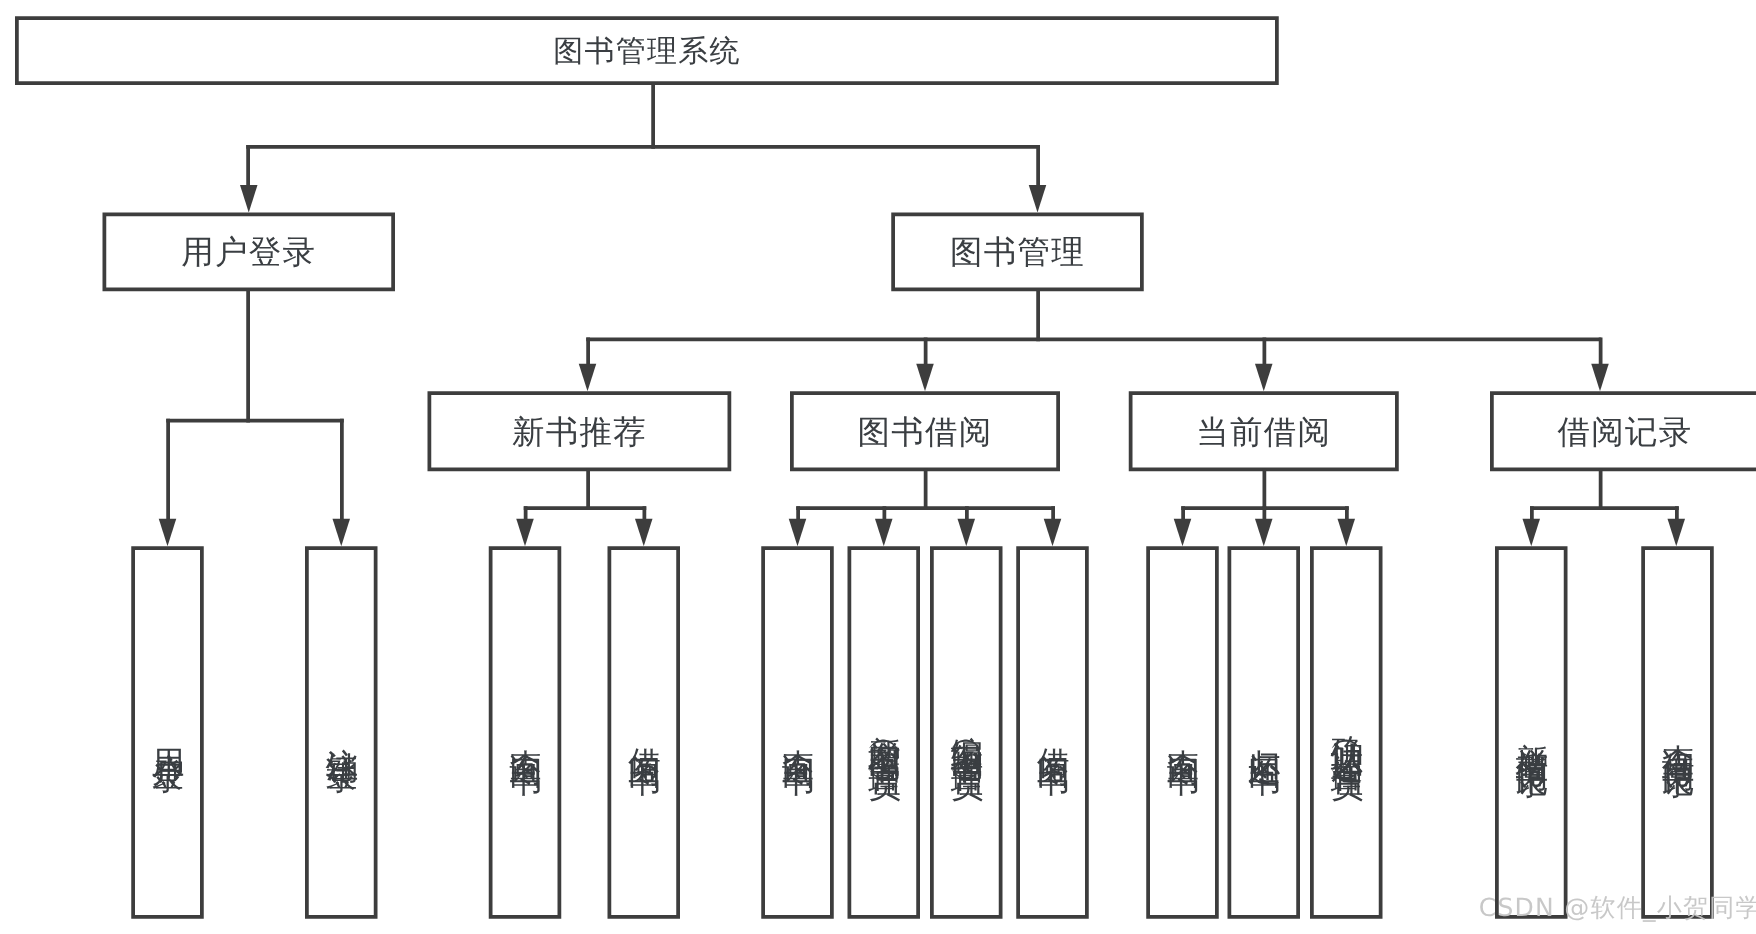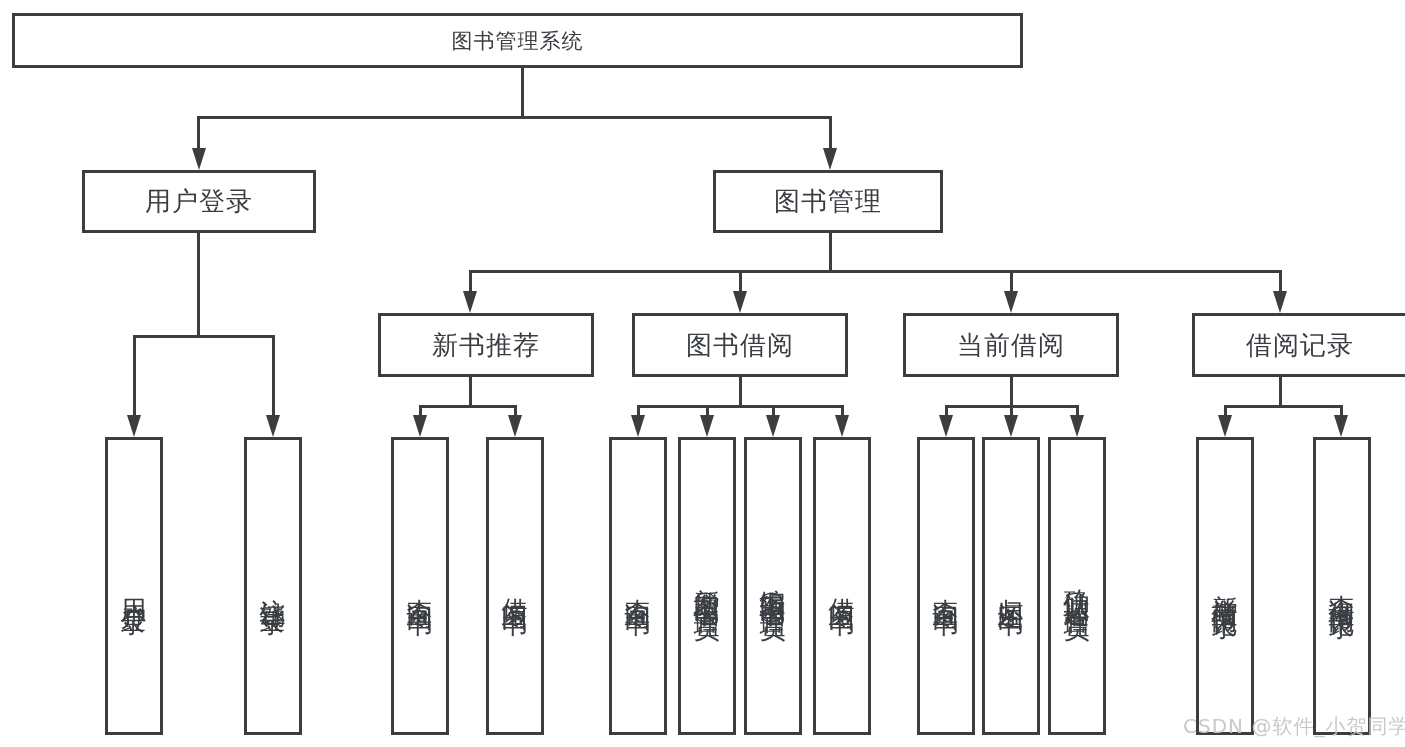--- a/index.html
+++ b/index.html
@@ -15,21 +15,21 @@
   .box {
     position: absolute;
     box-sizing: border-box;
     border: 3px solid #3d3d3d;
     background: #ffffff;
     display: flex;
     align-items: center;
     justify-content: center;
   }
   .h-label { font-size: 26px; letter-spacing: 1px; white-space: nowrap; }
-  .root-label { font-size: 21px; text-align: right; }
+  .root-label { font-size: 24px; text-align: right; }
   .v-box .v-label {
     writing-mode: vertical-rl;
     font-size: 26px;
     line-height: 1.08;
     letter-spacing: 4px;
     white-space: nowrap;
   }
   .hline { position: absolute; height: 3px; background: #3d3d3d; }
   .vline { position: absolute; width: 3px; background: #3d3d3d; }
   .arrow {
@@ -62,21 +62,21 @@
   <div class="vline" style="left:521px; top:66px; height:53px;"></div>
   <div class="hline" style="left:197px; top:116px; width:635px;"></div>
   <div class="vline" style="left:197px; top:116px; height:36px;"></div>
   <div class="arrow" style="left:192px; top:148px;"></div>
   <div class="vline" style="left:829px; top:116px; height:36px;"></div>
   <div class="arrow" style="left:823px; top:148px;"></div>
 
   <div class="box" style="left:82px; top:170px; width:234px; height:63px;">
     <span class="h-label">用户登录</span>
   </div>
-  <div class="box" style="left:713px; top:170px; width:230px; height:63px;">
+  <div class="box" style="left:713px; top:170px; width:202px; height:63px;">
     <span class="h-label">图书管理</span>
   </div>
 
   <div class="vline" style="left:197px; top:232px; height:106px;"></div>
   <div class="hline" style="left:133px; top:335px; width:142px;"></div>
   <div class="vline" style="left:133px; top:335px; height:84px;"></div>
   <div class="arrow" style="left:127px; top:415px;"></div>
   <div class="vline" style="left:272px; top:335px; height:84px;"></div>
   <div class="arrow" style="left:266px; top:415px;"></div>
 
@@ -84,21 +84,21 @@
   <div class="hline" style="left:469px; top:270px; width:812px;"></div>
   <div class="vline" style="left:469px; top:270px; height:25px;"></div>
   <div class="arrow" style="left:463px; top:291px;"></div>
   <div class="vline" style="left:739px; top:270px; height:25px;"></div>
   <div class="arrow" style="left:733px; top:291px;"></div>
   <div class="vline" style="left:1010px; top:270px; height:25px;"></div>
   <div class="arrow" style="left:1004px; top:291px;"></div>
   <div class="vline" style="left:1279px; top:270px; height:25px;"></div>
   <div class="arrow" style="left:1273px; top:291px;"></div>
 
-  <div class="box" style="left:378px; top:313px; width:216px; height:64px;">
+  <div class="box" style="left:342px; top:313px; width:243px; height:64px;">
     <span class="h-label">新书推荐</span>
   </div>
   <div class="box" style="left:903px; top:313px; width:216px; height:64px;">
     <span class="h-label">当前借阅</span>
   </div>
   <div class="box" style="left:632px; top:313px; width:216px; height:64px;">
     <span class="h-label">图书借阅</span>
   </div>
   <div class="box" style="left:1192px; top:313px; width:216px; height:64px;">
     <span class="h-label">借阅记录</span>

